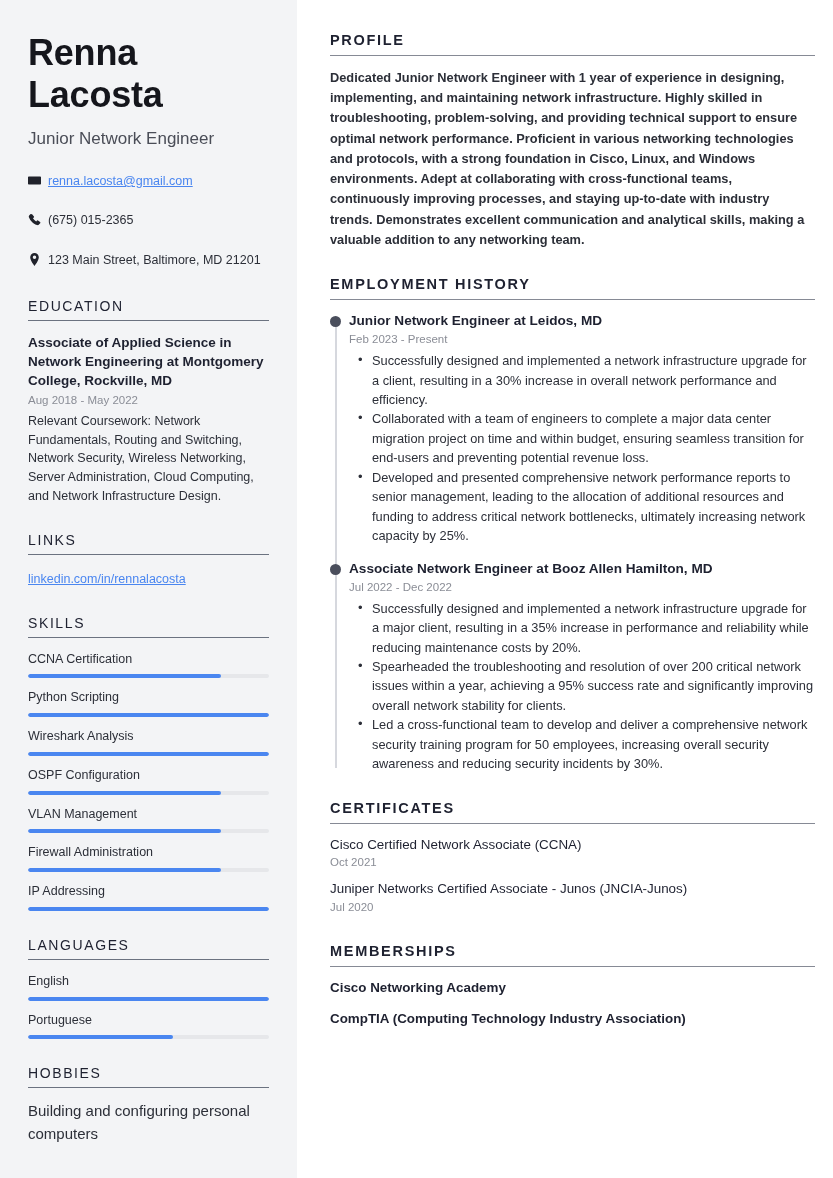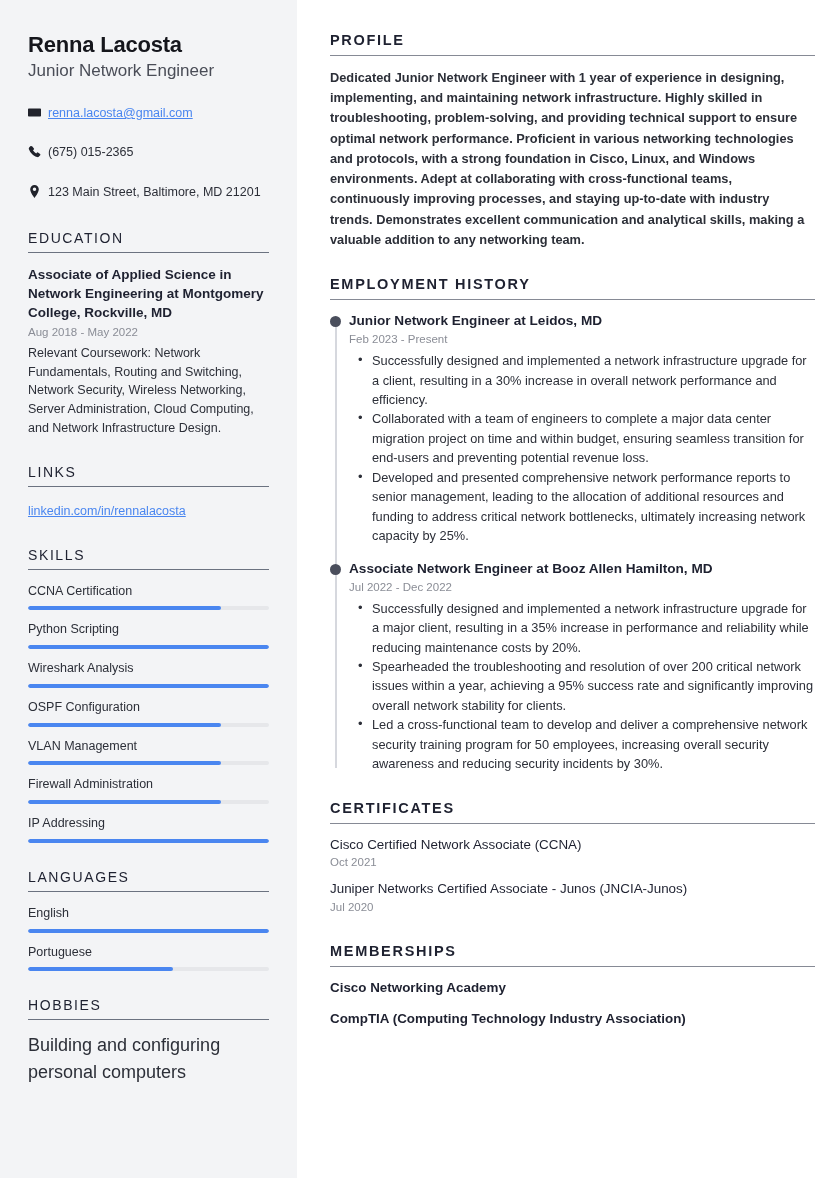--- a/index.html
+++ b/index.html
@@ -22,26 +22,26 @@
 
   
   .sidebar {
     width: 297px;
     flex: 0 0 297px;
     background: #f3f4f6;
     padding: 32px 28px 0 28px;
   }
 
   .name {
-    font-size: 22px;
+    font-size: 36px;
     font-weight: 700;
     color: #15161c;
     letter-spacing: -0.2px;
     line-height: 1.18;
-    margin-bottom: 2px;
+    margin-bottom: 11px;
   }
 
   .job-title {
     font-size: 17px;
     font-weight: 400;
     color: #4a4d57;
     line-height: 1.3;
     margin-bottom: 22px;
   }
 
@@ -130,21 +130,21 @@
     border-radius: 2px;
     overflow: hidden;
   }
   .bar-fill {
     height: 100%;
     background: #4a86f0;
     border-radius: 2px;
   }
 
   .hobby-text {
-    font-size: 18px;
+    font-size: 15px;
     color: #2c2f38;
     line-height: 1.5;
   }
 
   
   .main {
     flex: 1;
     padding: 32px 18px 0 33px;
     background: #ffffff;
   }

